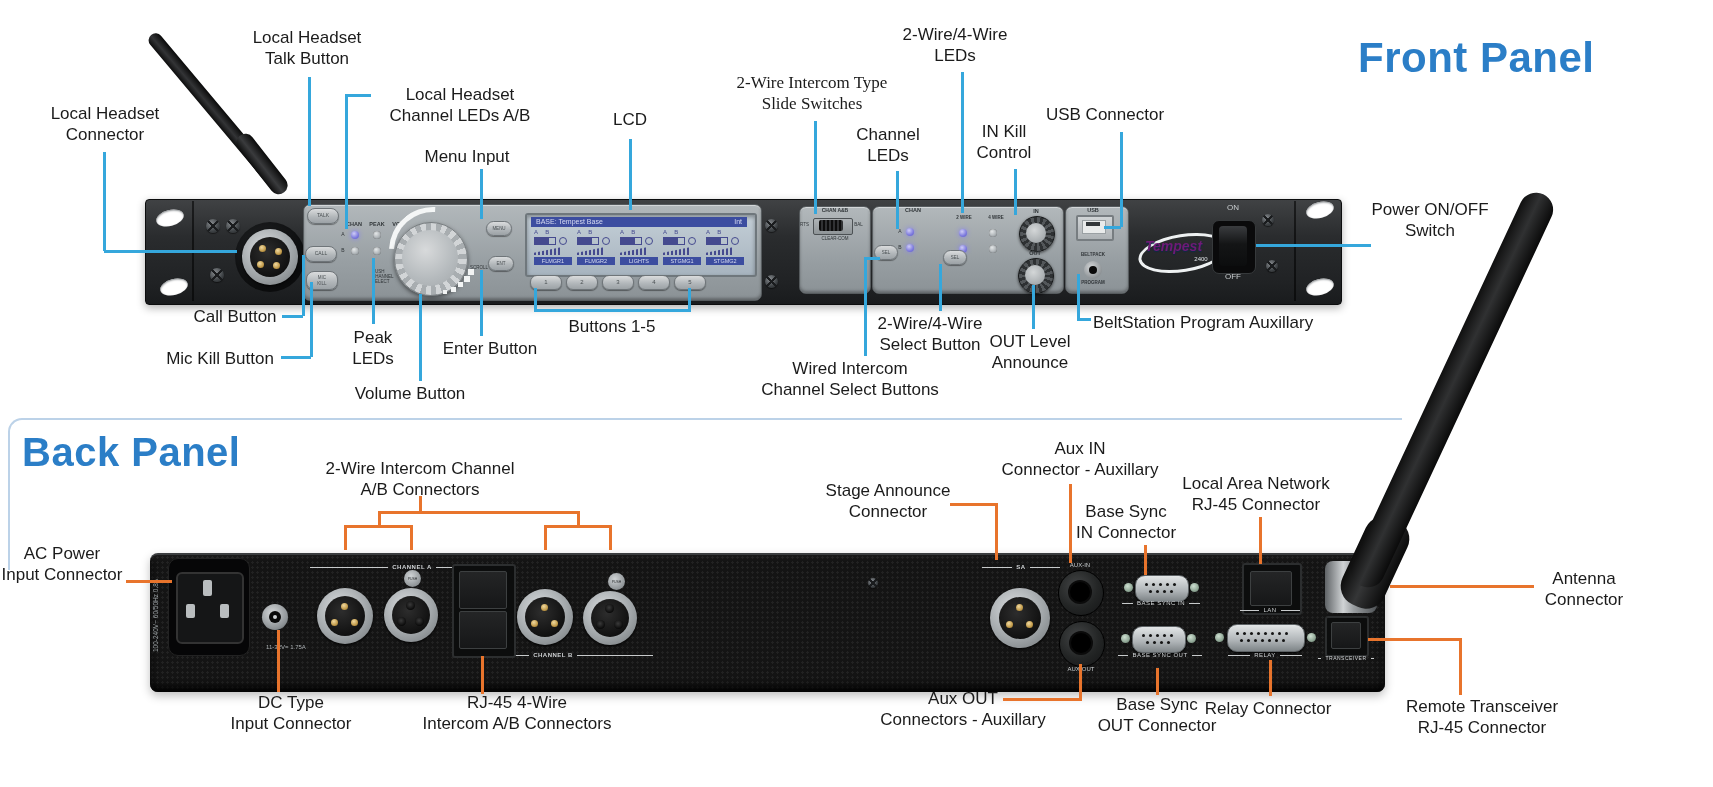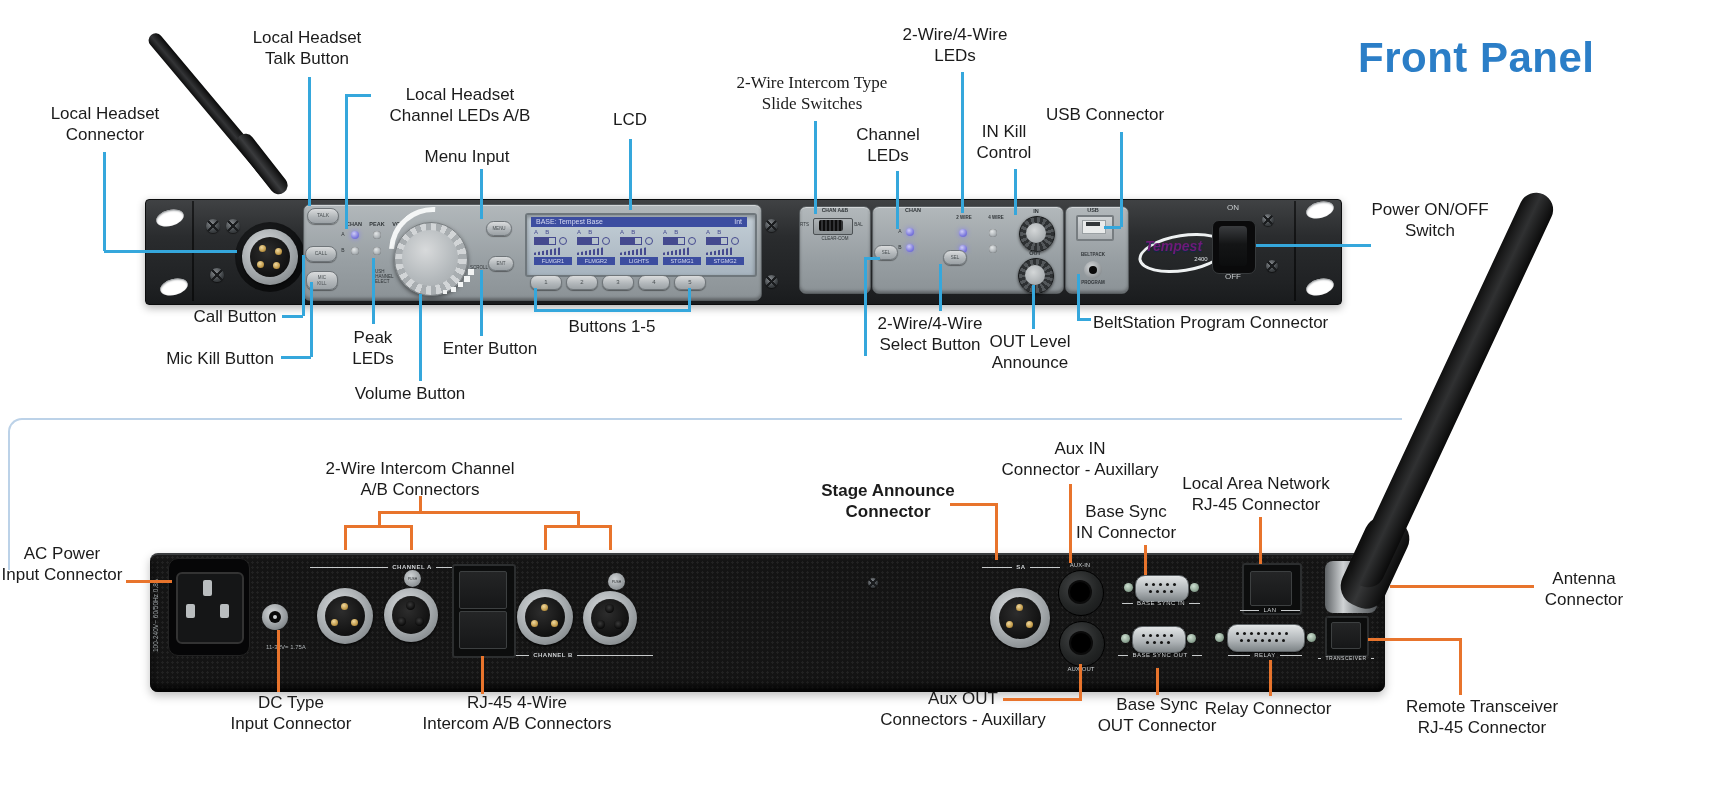--- a/index.html
+++ b/index.html
@@ -37,20 +37,21 @@
   .jout{position:absolute;border-radius:50%;background:radial-gradient(circle at 40% 35%,#434546,#232525 55%,#141516);border:1px solid #000;}
   .jin{position:absolute;border-radius:50%;background:#000;box-shadow:0 0 0 2px #0b0b0b;}
   .lcdtxt{color:#454a8f;}
 </style>
 </head>
 <body>
 
 <div class="page">
 
   <div class="title" style="left:1358px;top:34px;font-size:42px;">Front Panel</div>
+  <div class="title" style="left:22px;top:430px;font-size:40px;">Back Panel</div>
 
   <div class="abs" style="left:8px;top:418px;width:1392px;height:150px;border-top:2px solid #bcd2e8;border-left:2px solid #bcd2e8;border-top-left-radius:14px;"></div>
 
   <div class="abs" style="left:210px;top:11px;width:14px;height:205px;border-radius:8px;background:linear-gradient(90deg,#0d0d0d,#333436 45%,#0a0a0a);transform:rotate(-40deg);"></div>
   <div class="abs" style="left:253px;top:128px;width:18px;height:72px;border-radius:9px;background:linear-gradient(90deg,#0d0d0d,#3a3b3d 45%,#0a0a0a);transform:rotate(-38deg);"></div>
 
   <div class="abs" style="left:145px;top:199px;width:1195px;height:104px;border-radius:4px;background:linear-gradient(#404244,#2a2c2e 35%,#202224 80%,#191b1d);border:1px solid #0c0d0e;box-shadow:0 3px 8px rgba(0,0,0,.3);"></div>
   <div class="abs" style="left:192px;top:201px;width:2px;height:100px;background:rgba(0,0,0,.55);"></div>
   <div class="abs" style="left:1294px;top:201px;width:2px;height:100px;background:rgba(0,0,0,.55);"></div>
   <div class="hole" style="left:156px;top:210px;width:28px;height:16px;"></div>
@@ -264,23 +265,25 @@
 Switch</div>
   <div class="co" style="left:235px;top:306px;">Call Button</div>
   <div class="co" style="left:220px;top:348px;">Mic Kill Button</div>
   <div class="co" style="left:373px;top:327px;">Peak
 LEDs</div>
   <div class="co" style="left:490px;top:338px;">Enter Button</div>
   <div class="co" style="left:410px;top:383px;">Volume Button</div>
   <div class="co" style="left:612px;top:316px;">Buttons 1-5</div>
   <div class="co" style="left:930px;top:313px;">2-Wire/4-Wire
 Select Button</div>
+  <div class="co" style="left:850px;top:358px;">Wired Intercom
+Channel Select Buttons</div>
   <div class="co" style="left:1030px;top:331px;">OUT Level
 Announce</div>
-  <div class="co la" style="left:1093px;top:312px;">BeltStation Program Connector</div>
+  <div class="co la" style="left:1093px;top:312px;">BeltStation Program Auxillary</div>
 
   <div class="abs" style="left:150px;top:553px;width:1235px;height:137px;border-radius:8px;background-color:#141414;background-image:radial-gradient(rgba(255,255,255,.06) 1px,transparent 1.3px);background-size:5px 5px;border-top:2px solid #3c3e40;box-shadow:inset 0 3px 6px rgba(255,255,255,.05),inset 0 -5px 9px #000,0 4px 10px rgba(0,0,0,.25);"></div>
 
   <div class="abs" style="left:168px;top:558px;width:80px;height:96px;background:#060607;border:1px solid #222;border-radius:10px;"></div>
   <div class="abs" style="left:176px;top:572px;width:64px;height:68px;background:#151617;border:2px solid #333;border-radius:6px;"></div>
   <div class="abs" style="left:203px;top:580px;width:9px;height:16px;background:#b9bdbf;border-radius:2px;"></div>
   <div class="abs" style="left:186px;top:604px;width:9px;height:14px;background:#b9bdbf;border-radius:2px;"></div>
   <div class="abs" style="left:220px;top:604px;width:9px;height:14px;background:#b9bdbf;border-radius:2px;"></div>
   <div class="abs" style="left:152px;top:560px;height:92px;writing-mode:vertical-rl;transform:rotate(180deg);font-size:6.5px;color:#9aa0a3;">100-240V~ 60/50Hz 0.8A</div>
 
@@ -409,21 +412,21 @@
   <div class="clb" style="left:1459px;top:638px;width:3px;height:57px;"></div>
 
   <div class="co" style="left:420px;top:458px;">2-Wire Intercom Channel
 A/B Connectors</div>
   <div class="co" style="left:62px;top:543px;">AC Power
 Input Connector</div>
   <div class="co" style="left:291px;top:692px;">DC Type
 Input Connector</div>
   <div class="co" style="left:517px;top:692px;">RJ-45 4-Wire
 Intercom A/B Connectors</div>
-  <div class="co" style="left:888px;top:480px;font-weight:bold;">Stage Announce
+  <div class="co" style="left:888px;top:480px;">Stage Announce
 Connector</div>
   <div class="co" style="left:1080px;top:438px;">Aux IN
 Connector - Auxillary</div>
   <div class="co" style="left:1126px;top:501px;">Base Sync
 IN Connector</div>
   <div class="co" style="left:1256px;top:473px;">Local Area Network
 RJ-45 Connector</div>
   <div class="co" style="left:1584px;top:568px;">Antenna
 Connector</div>
   <div class="co" style="left:963px;top:688px;">Aux OUT

